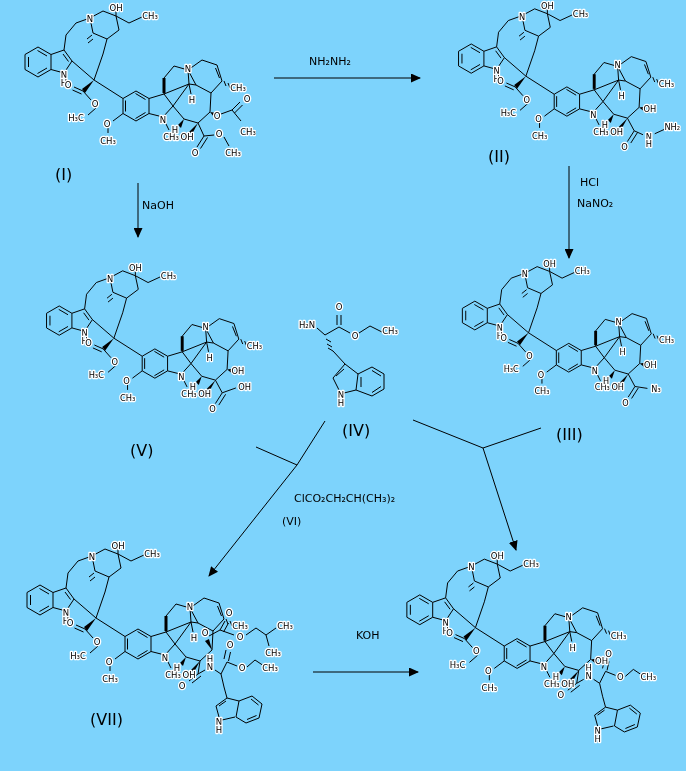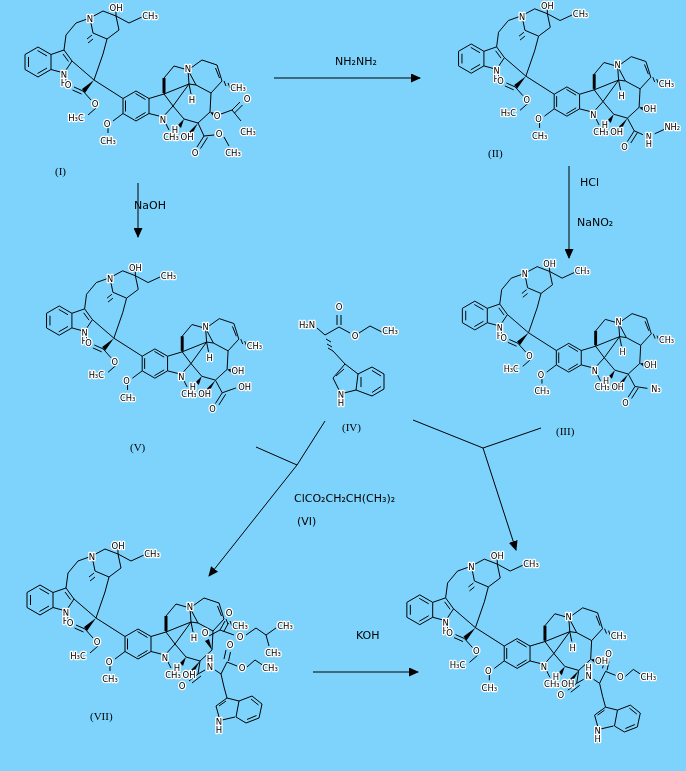--- a/index.html
+++ b/index.html
@@ -4,21 +4,21 @@
 <style>
   html,body{margin:0;padding:0;background:#fff;}
   .canvas{position:relative;width:686px;height:771px;background:#7dd3fc;overflow:hidden;
           font-family:"DejaVu Sans",sans-serif;color:#000;}
   .mol{position:absolute;}
   .bond{fill:none;stroke:#000;stroke-width:1;}
   .wedge{fill:#000;stroke:none;}
   .atom{font-size:8.5px;fill:#000;text-anchor:middle;dominant-baseline:central;
         paint-order:stroke;stroke:#fff;stroke-width:2.6px;stroke-linejoin:round;
         font-family:"DejaVu Sans",sans-serif;}
-  .lbl{position:absolute;font-size:11px;white-space:nowrap;font-family:Liberation Serif, serif;}
+  .lbl{position:absolute;font-size:16px;white-space:nowrap;}
   .reagent{position:absolute;font-size:11px;white-space:nowrap;}
   .center{transform:translateX(-50%);}
   .arrows{position:absolute;left:0;top:0;}
   .arrow-line{stroke:#000;stroke-width:1;fill:none;}
 </style>
 </head>
 <body>
 
 <div class="canvas">
 
@@ -299,21 +299,21 @@
       <text x="211" y="190" class="atom">H</text>
     </svg>
 
   <div class="lbl" style="left:55px;top:165px">(I)</div>
   <div class="lbl" style="left:488px;top:147px">(II)</div>
   <div class="lbl" style="left:130px;top:441px">(V)</div>
   <div class="lbl" style="left:556px;top:425px">(III)</div>
   <div class="lbl" style="left:342px;top:421px">(IV)</div>
   <div class="lbl" style="left:90px;top:710px">(VII)</div>
 
-  <div class="reagent center" style="left:356px;top:55px">NH₂NH₂</div>
-  <div class="reagent" style="left:134px;top:199px">NaOH</div>
+  <div class="reagent center" style="left:330px;top:55px">NH₂NH₂</div>
+  <div class="reagent" style="left:142px;top:199px">NaOH</div>
   <div class="reagent" style="left:580px;top:176px">HCl</div>
-  <div class="reagent" style="left:577px;top:216px">NaNO₂</div>
+  <div class="reagent" style="left:577px;top:197px">NaNO₂</div>
   <div class="reagent" style="left:294px;top:492px">ClCO₂CH₂CH(CH₃)₂</div>
-  <div class="reagent" style="left:297px;top:515px">(VI)</div>
+  <div class="reagent" style="left:282px;top:515px">(VI)</div>
   <div class="reagent" style="left:356px;top:629px">KOH</div>
 
 </div>
 
 </body></html>

